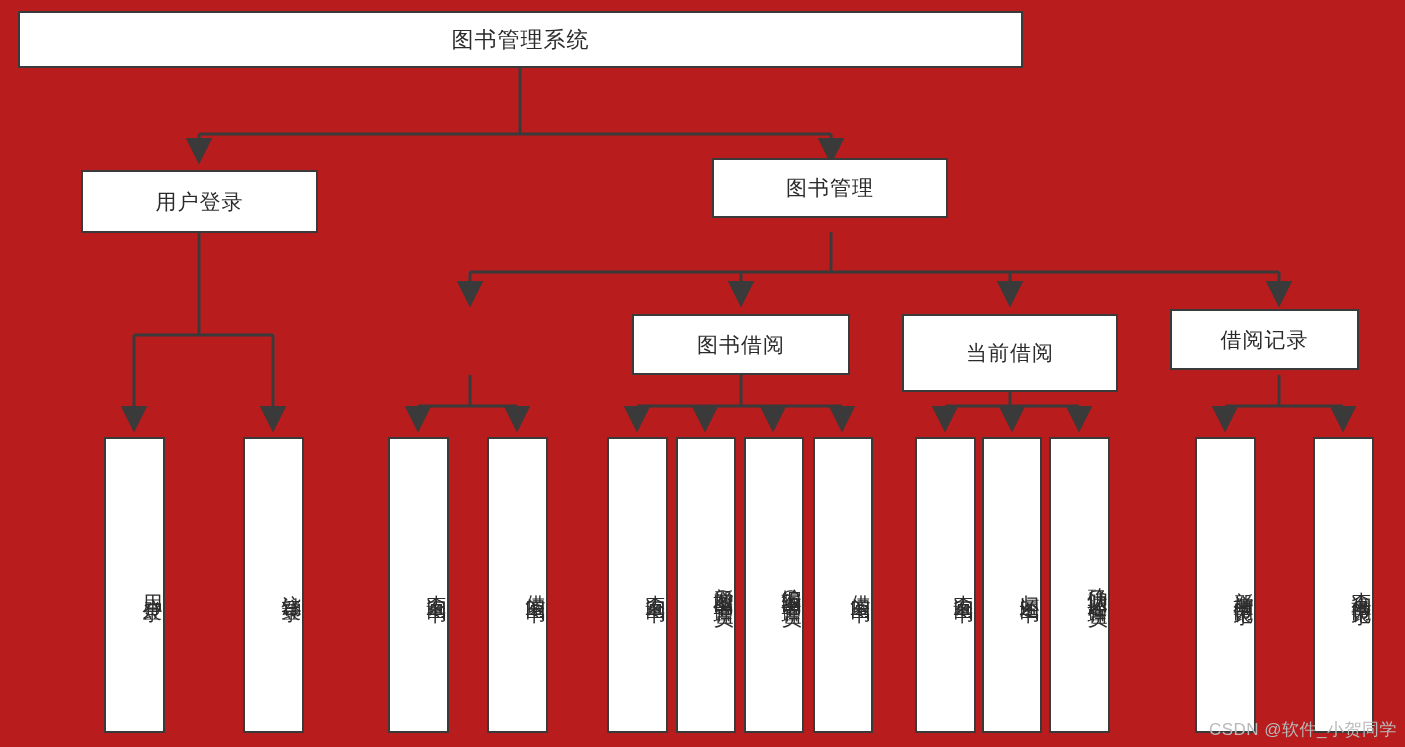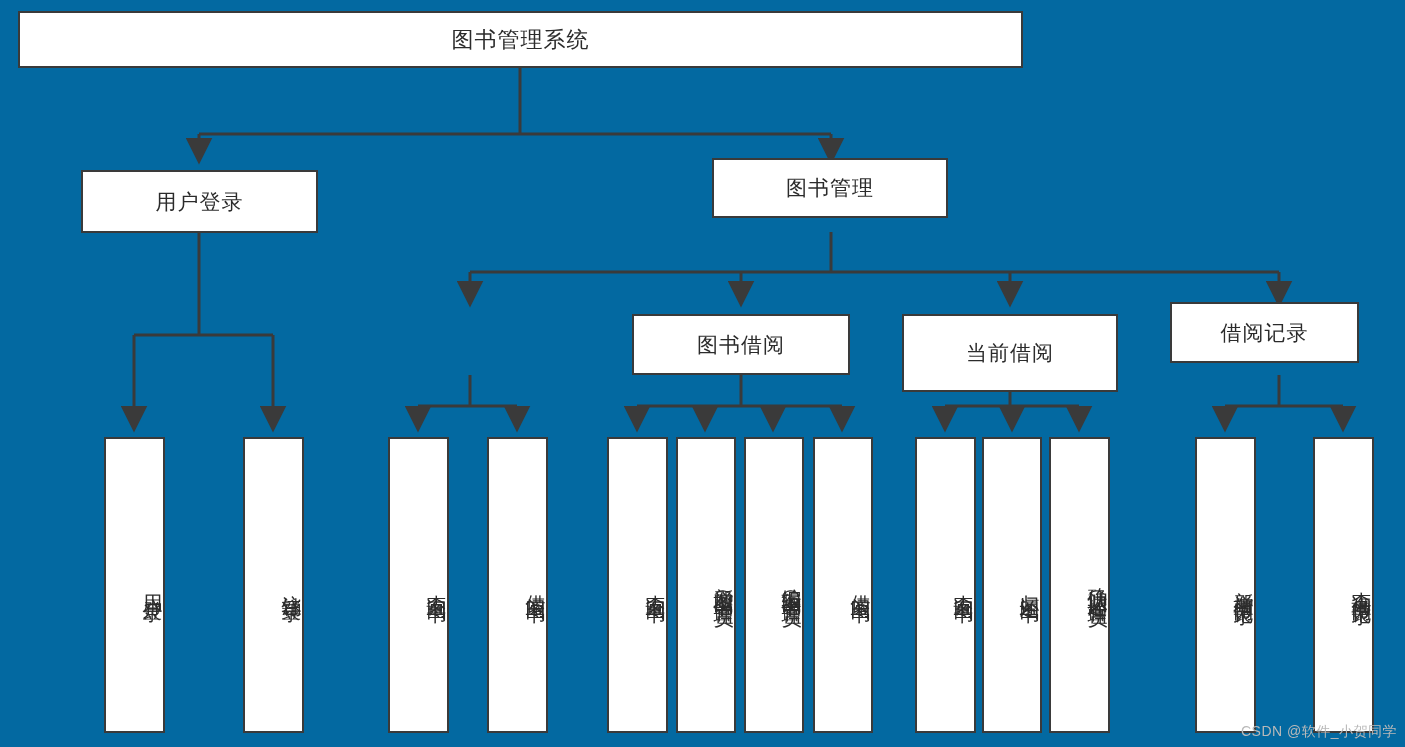--- a/index.html
+++ b/index.html
@@ -8,21 +8,21 @@
     padding: 0;
     background: #ffffff;
   }
   body {
     font-family: "Liberation Sans", "DejaVu Sans", sans-serif;
   }
   #canvas {
     position: relative;
     width: 1405px;
     height: 747px;
-    background: #0369a1;
+    background: #b91c1c;
     overflow: hidden;
   }
   svg#wires {
     position: absolute;
     left: 0;
     top: 0;
     width: 1405px;
     height: 747px;
     pointer-events: none;
   }
@@ -57,21 +57,21 @@
   }
   .node.v .vtext {
     writing-mode: vertical-rl;
     text-orientation: upright;
     display: block;
   }
   .watermark {
     position: absolute;
     right: 8px;
     bottom: 6px;
-    font-size: 14px;
+    font-size: 17px;
     color: #b9b9b9;
     letter-spacing: 0.5px;
     white-space: nowrap;
     user-select: none;
   }
 </style>
 </head>
 <body>
 
 <div id="canvas">
@@ -126,21 +126,21 @@
     </g>
   </svg>
 
   <div class="node h title" style="left:18px; top:11px; width:1005px; height:57px;">图书管理系统</div>
 
   <div class="node h" style="left:81px; top:170px; width:237px; height:63px;">用户登录</div>
   <div class="node h" style="left:712px; top:158px; width:236px; height:60px;">图书管理</div>
 
   <div class="node h" style="left:632px; top:314px; width:218px; height:61px;text-align:right;">图书借阅</div>
   <div class="node h" style="left:902px; top:314px; width:216px; height:78px;">当前借阅</div>
-  <div class="node h" style="left:1170px; top:302px; width:189px; height:61px;">借阅记录</div>
+  <div class="node h" style="left:1170px; top:309px; width:189px; height:61px;">借阅记录</div>
 
   <div class="node v" style="left:104px; top:437px; width:61px; height:296px;">
     <span class="vtext">用户登录</span>
   </div>
   <div class="node v" style="left:243px; top:437px; width:61px; height:296px;">
     <span class="vtext">注销登录</span>
   </div>
 
   <div class="node v" style="left:388px; top:437px; width:61px; height:296px;">
     <span class="vtext">查询图书</span>

